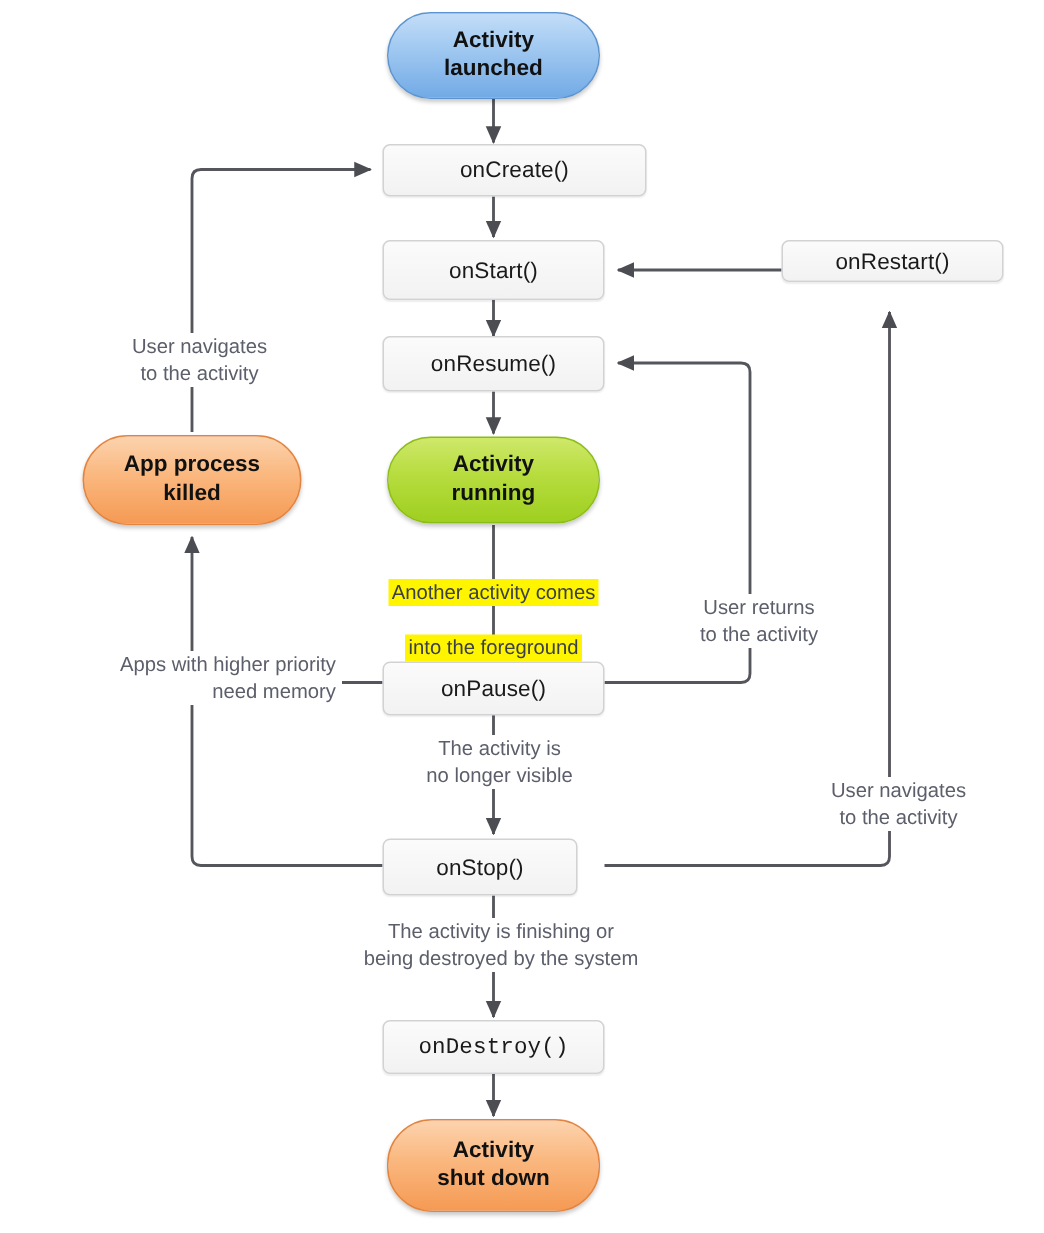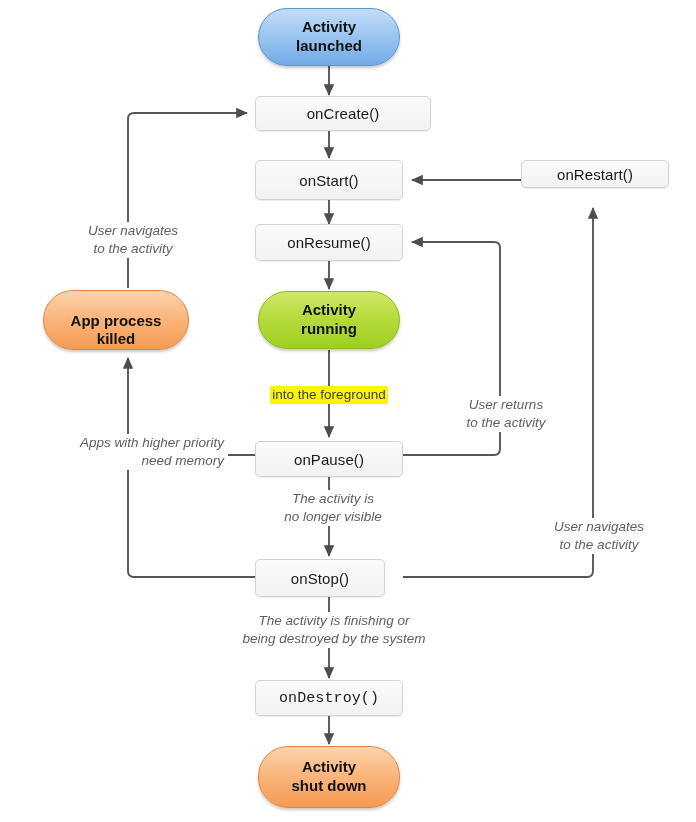--- a/index.html
+++ b/index.html
@@ -71,21 +71,20 @@
     text-align: center;
     font-size: 13.5px;
     line-height: 1.35;
     color: #5c5f6b;
     z-index: 4;
     white-space: pre-line;
   }
   .edge-label.boxed {
     background: #ffffff;
     padding: 0 4px;
-    font-style: italic;
   }
   .edge-label.highlight {
     color: #3b3f48;
     z-index: 5;
   }
   .edge-label.highlight .hl-line {
     display: block;
     background: #fff500;
     width: fit-content;
     margin: 0 auto;
@@ -171,29 +170,30 @@
 
   <div class="node state state-orange" style="left:258px; top:746px; width:142px; height:62px;">
     <span style="white-space: pre-line;">Activity
 shut down</span>
   </div>
 
   <div class="node callback" style="left:521px; top:160px; width:148px; height:28px;">
     <span>onRestart()</span>
   </div>
 
-  <div class="node state state-orange" style="left:43px; top:290px; width:146px; height:60px;align-items:flex-end;">
+  <div class="node state state-orange" style="left:55px; top:290px; width:146px; height:60px;">
     <span style="white-space: pre-line;">App process
 killed</span>
   </div>
 
   <div class="edge-label boxed" style="left:58px; top:222px; width:142px;">User navigates
 to the activity</div>
 
   <div class="edge-label highlight" style="left:238px; top:368px; width:182px;">
+    <span class="hl-line">Another activity comes</span>
     <span class="hl-line">into the foreground</span>
   </div>
 
   <div class="edge-label boxed" style="left:38px; top:434px; width:182px;text-align:right;">Apps with higher priority
 need memory</div>
 
   <div class="edge-label boxed" style="left:440px; top:396px; width:124px;">User returns
 to the activity</div>
 
   <div class="edge-label boxed" style="left:252px; top:490px; width:154px;">The activity is

